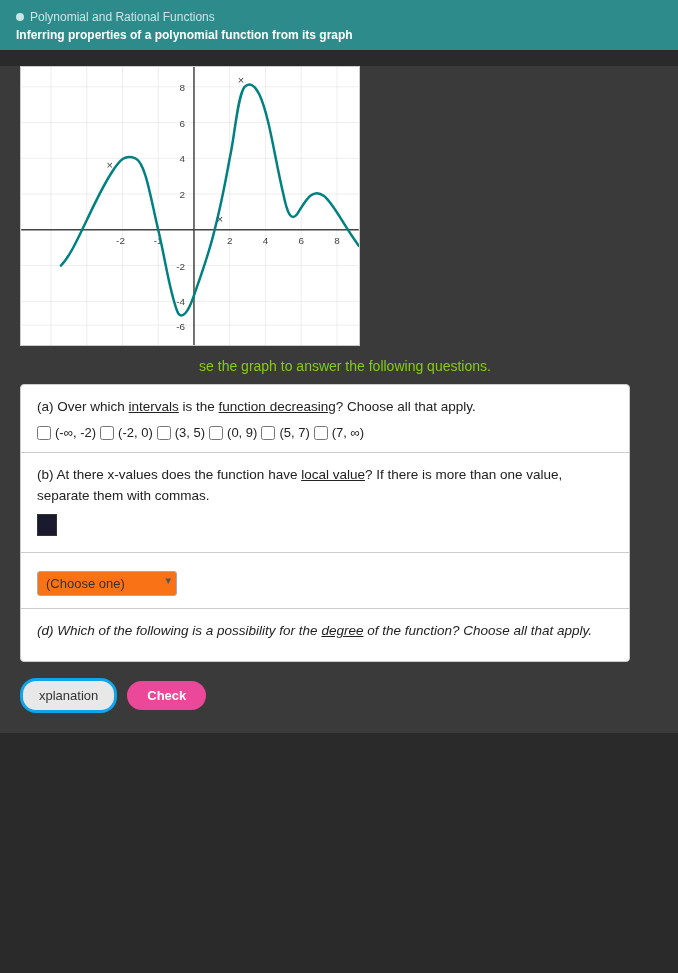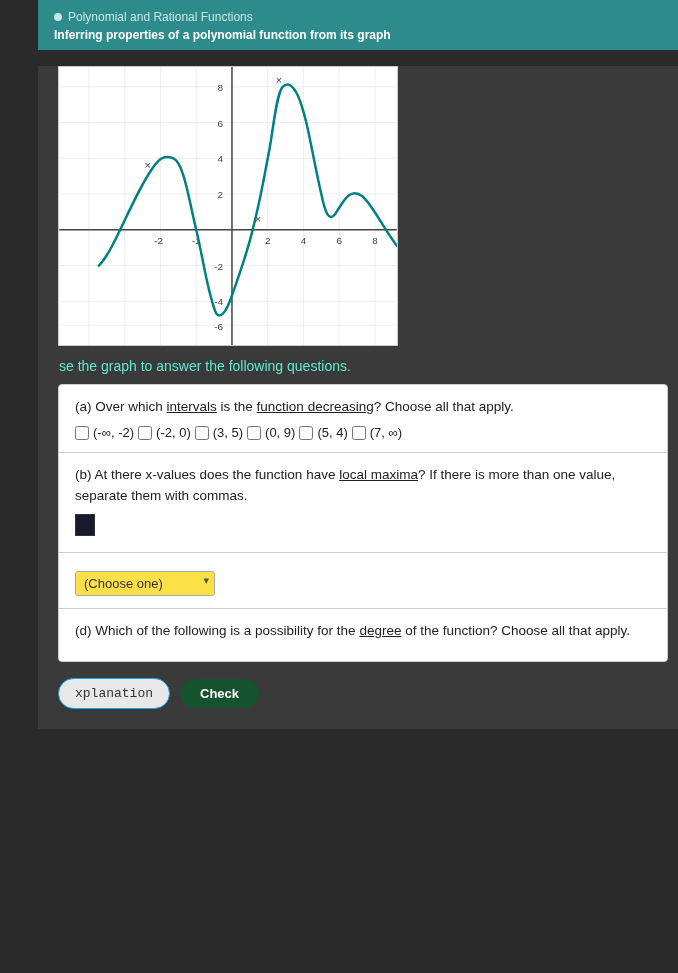--- a/index.html
+++ b/index.html
@@ -11,21 +11,20 @@
       display: flex;
       flex-direction: column;
       align-items: center;
       justify-content: flex-start;
     }
 
     .main-container {
       width: 678px;
       background: #2a2a2a;
       min-height: 973px;
-      padding-left: 38px;
     }
 
     .header-bar {
       background: #2e8b8b;
       width: 100%;
       padding: 10px 16px 8px 16px;
     }
 
     .header-subtitle {
       color: #c8e6e6;
@@ -65,23 +64,24 @@
       position: relative;
       overflow: hidden;
     }
 
     .graph-svg {
       width: 100%;
       height: 100%;
     }
 
     .use-graph-text {
-      color: #5eead4;
+      color: #84cc16;
       font-size: 14px;
-      margin: 12px 0 10px 1px;
+      margin: 12px 0 10px 12px;
+      text-align: center;
     }
 
     .qa-box {
       background: #ffffff;
       border: 1px solid #ccc;
       border-radius: 4px;
       width: 100%;
       max-width: 610px;
       margin-top: 8px;
       position: relative;
@@ -119,20 +119,21 @@
       color: #ffffff;
     }
 
     .qa-section {
       border-bottom: 1px solid #ccc;
       padding: 12px 16px;
     }
 
     .qa-section:last-child {
       border-bottom: none;
+      font-style: italic;
     }
 
     .qa-question {
       font-size: 13.5px;
       color: #222;
       margin-bottom: 8px;
       line-height: 1.5;
     }
 
     .qa-question u {
@@ -164,21 +165,21 @@
     .text-input-box {
       background: #1a1a2e;
       width: 20px;
       height: 22px;
       display: inline-block;
       border: 1px solid #333;
     }
 
     .dropdown-select {
       border: 1px solid #aaa;
-      background: #fde047;
+      background: #f97316;
       padding: 4px 8px;
       font-size: 13px;
       border-radius: 3px;
       color: #333;
       margin-top: 6px;
       min-width: 140px;
       appearance: none;
       -webkit-appearance: none;
       padding-right: 24px;
       position: relative;
@@ -202,31 +203,30 @@
 
     .bottom-buttons {
       display: flex;
       align-items: center;
       gap: 10px;
       margin-top: 16px;
     }
 
     .btn-explanation {
       background: #e8e8e8;
-      border: 1px solid #0ea5e9;
+      border: 3px solid #0ea5e9;
       border-radius: 16px;
       padding: 7px 16px;
       font-size: 13px;
       color: #333;
       cursor: pointer;
-      font-family: Liberation Mono, monospace;
     }
 
     .btn-check {
-      background: #14532d;
+      background: #ec4899;
       border: none;
       border-radius: 16px;
       padding: 7px 20px;
       font-size: 13px;
       color: #ffffff;
       font-weight: bold;
       cursor: pointer;
     }
 
     .qa-wrapper {
@@ -324,32 +324,32 @@
             <div class="checkbox-item">
               <input type="checkbox" style="">
               <span>(3, 5)</span>
             </div>
             <div class="checkbox-item">
               <input type="checkbox" style="">
               <span>(0, 9)</span>
             </div>
             <div class="checkbox-item">
               <input type="checkbox" style="">
-              <span>(5, 4)</span>
+              <span>(5, 7)</span>
             </div>
             <div class="checkbox-item">
               <input type="checkbox" style="">
               <span>(7, ∞)</span>
             </div>
           </div>
         </div>
 
         <div class="qa-section">
           <div class="qa-question">
-            <span>(b) At there x-values does the function have </span><u>local maxima</u><span>? If there is more than one value, separate them with commas.</span>
+            <span>(b) At there x-values does the function have </span><u>local value</u><span>? If there is more than one value, separate them with commas.</span>
           </div>
           <div class="text-input-box"></div>
         </div>
 
         <div class="qa-section">
           <div class="select-wrapper">
             <select class="dropdown-select">
               <option>(Choose one)</option>
               <option>Positive</option>
               <option>Negative</option>

